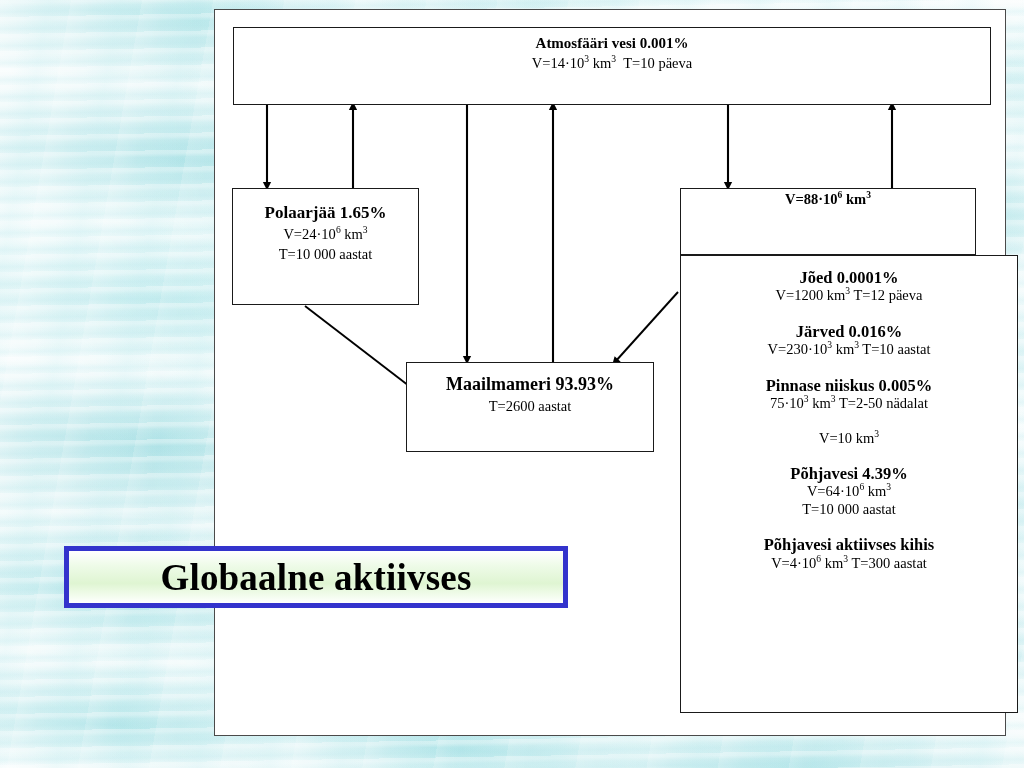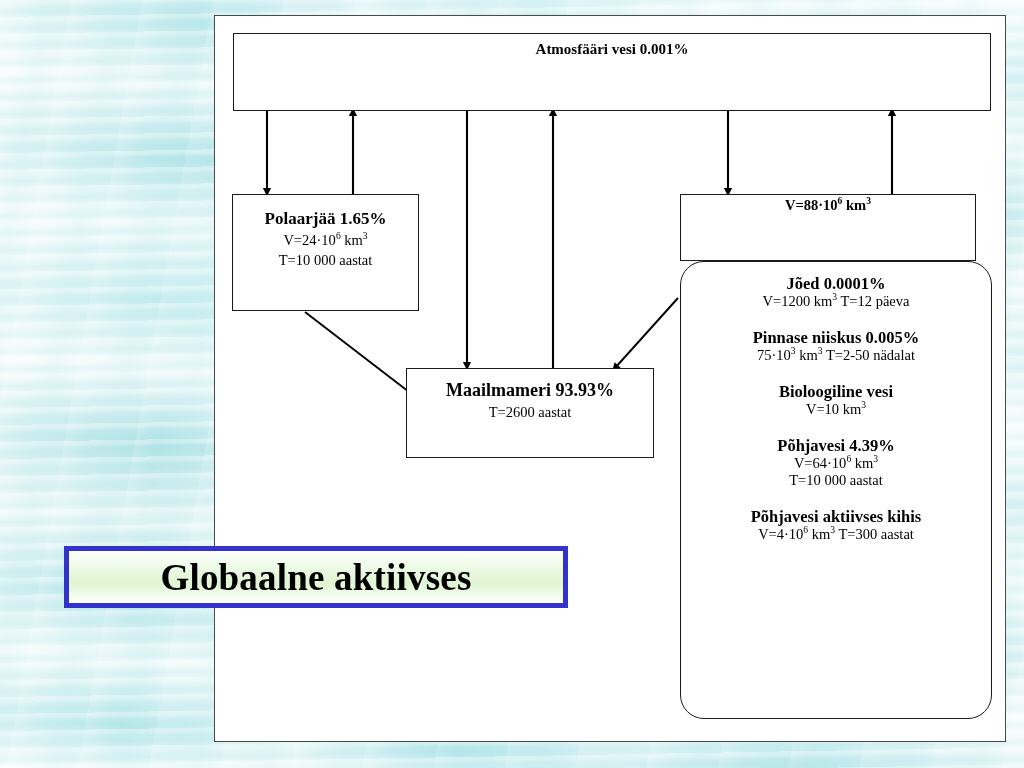--- a/index.html
+++ b/index.html
@@ -48,21 +48,21 @@
         rgba(190,235,238,0.14) 48px,
         rgba(255,255,255,0.00) 70px
     );
     pointer-events: none;
   }
 
   
   #panel {
     position: absolute;
     left: 214px;
-    top: 15px;
+    top: 9px;
     width: 792px;
     height: 727px;
     background: #ffffff;
     border: 1.5px solid #4a4a4a;
     box-sizing: border-box;
   }
 
   
   .box {
     position: absolute;
@@ -114,23 +114,22 @@
 
   
   #box-land-head {
     left: 465px; top: 178px; width: 296px; height: 67px;
   }
   #box-land-head .bt { font-size: 17px; padding-top: 8px; }
   #box-land-head .bn { padding-top: 2px; font-weight: bold; }
 
   
   #box-land-body {
-    left: 465px; top: 245px; width: 312px; height: 458px;
+    left: 465px; top: 245px; width: 338px; height: 458px;
     padding-top: 12px;
-    border-radius: 24px;
   }
   .land-group { margin-bottom: 17px; }
   .land-group:last-child { margin-bottom: 0; }
   #box-land-body .bt { font-size: 16.5px; }
   #box-land-body .bn { font-size: 14.5px; }
 
   
   #arrows {
     position: absolute;
     left: 0; top: 0;
@@ -189,20 +188,23 @@
 
       <line x1="677" y1="178" x2="677" y2="96" stroke="#000" stroke-width="2.1" marker-end="url(#ah)"></line>
 
       <line x1="90" y1="296" x2="198" y2="379" stroke="#000" stroke-width="1.9" marker-end="url(#ah)"></line>
 
       <line x1="463" y1="282" x2="400" y2="352" stroke="#000" stroke-width="1.9" marker-end="url(#ah)"></line>
     </svg>
 
     <div class="box" id="box-atmos">
       <div class="bt">Atmosfääri vesi 0.001%</div>
+      <div class="bn">
+        <span>V=14·10</span><sup>3</sup>&nbsp;<span>km</span><sup>3</sup>&nbsp;&nbsp;<span>T=10 päeva</span>
+      </div>
     </div>
 
     <div class="box" id="box-polar">
       <div class="bt">Polaarjää 1.65%</div>
       <div class="bn">
         <span>V=24·10</span><sup>6</sup>&nbsp;<span>km</span><sup>3</sup>
       </div>
       <div class="bn">T=10 000 aastat</div>
     </div>
 
@@ -219,30 +221,35 @@
 
     <div class="box" id="box-land-body">
 
       <div class="land-group">
         <div class="bt">Jõed 0.0001%</div>
         <div class="bn">
           <span>V=1200 km</span><sup>3</sup><span> T=12 päeva</span>
         </div>
       </div>
 
+      <div class="land-group">
+        <div class="bt">Järved 0.016%</div>
+        <div class="bn">
+          <span>V=230·10</span><sup>3</sup><span> km</span><sup>3</sup><span> T=10 aastat</span>
+        </div>
+      </div>
 
       <div class="land-group">
         <div class="bt">Pinnase niiskus 0.005%</div>
         <div class="bn">
           <span>75·10</span><sup>3</sup><span> km</span><sup>3</sup><span> T=2-50 nädalat</span>
         </div>
       </div>
 
       <div class="land-group">
-        <div class="bt">Bioloogiline vesi</div>
         <div class="bn">
           <span>V=10 km</span><sup>3</sup>
         </div>
       </div>
 
       <div class="land-group">
         <div class="bt">Põhjavesi 4.39%</div>
         <div class="bn">
           <span>V=64·10</span><sup>6</sup><span> km</span><sup>3</sup>
         </div>

